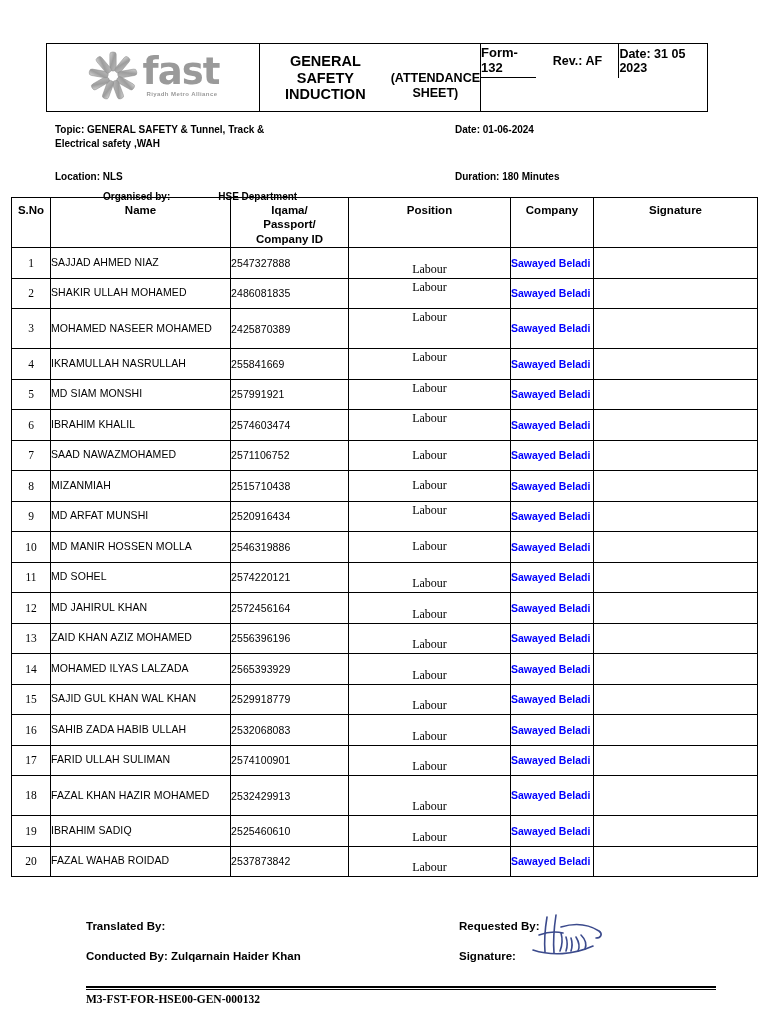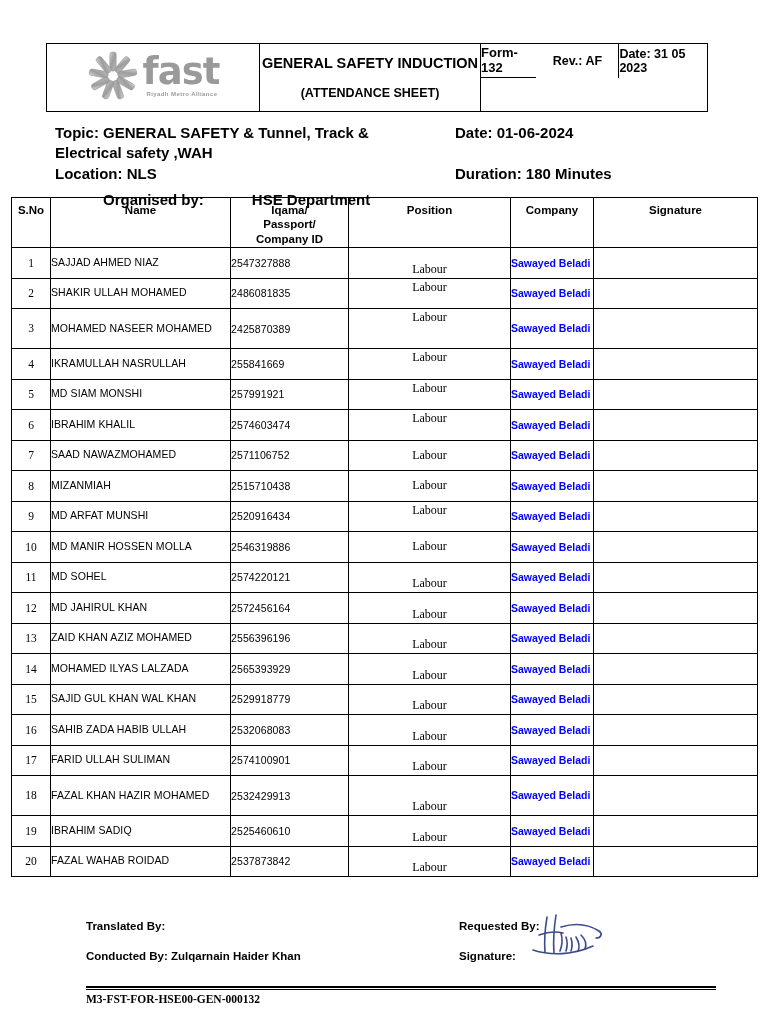--- a/index.html
+++ b/index.html
@@ -76,21 +76,21 @@
     letter-spacing: 0.4px;
     margin-top: 1px;
     margin-right: 2px;
   }
 
   .hdr-title-cell {
     flex: 1;
     border-right: 1.5px solid #000;
     box-sizing: border-box;
     display: flex;
-    flex-direction: column;
+    flex-direction: row;
     align-items: center;
     justify-content: center;
     padding-top: 1px;
   }
   .hdr-title-main {
     font-size: 14.5px;
     font-weight: 700;
     line-height: 1.15;
     text-align: center;
   }
@@ -141,36 +141,36 @@
     font-size: 12.5px;
     font-weight: 700;
   }
 
   
   .meta {
     position: absolute;
     left: 55px;
     top: 123px;
     width: 660px;
-    font-size: 15px;
+    font-size: 10px;
     font-weight: 700;
   }
   .meta-row {
     display: flex;
     align-items: flex-start;
   }
   .meta-left {
     width: 400px;
     line-height: 1.35;
   }
   .meta-right {
     flex: 1;
     line-height: 1.35;
   }
-  .meta-gap-1 { margin-top: 0; align-items: flex-end; }
+  .meta-gap-1 { margin-top: 20px; align-items: flex-end; }
   .meta-gap-2 { margin-top: 6px; margin-left: 48px; }
   .organised-spacer { display: inline-block; width: 48px; }
 
   
   .sheet {
     position: absolute;
     left: 11px;
     top: 197px;
     width: 746px;
     border-collapse: collapse;

